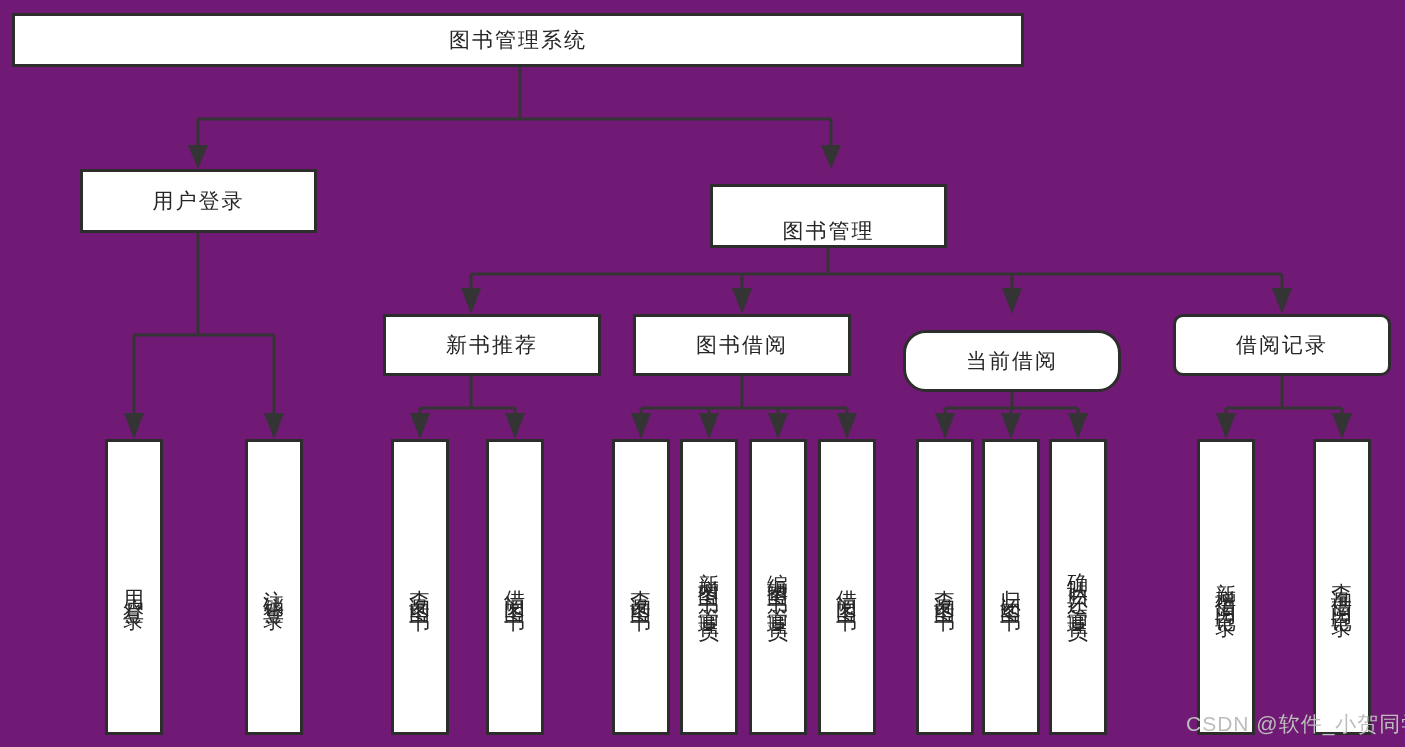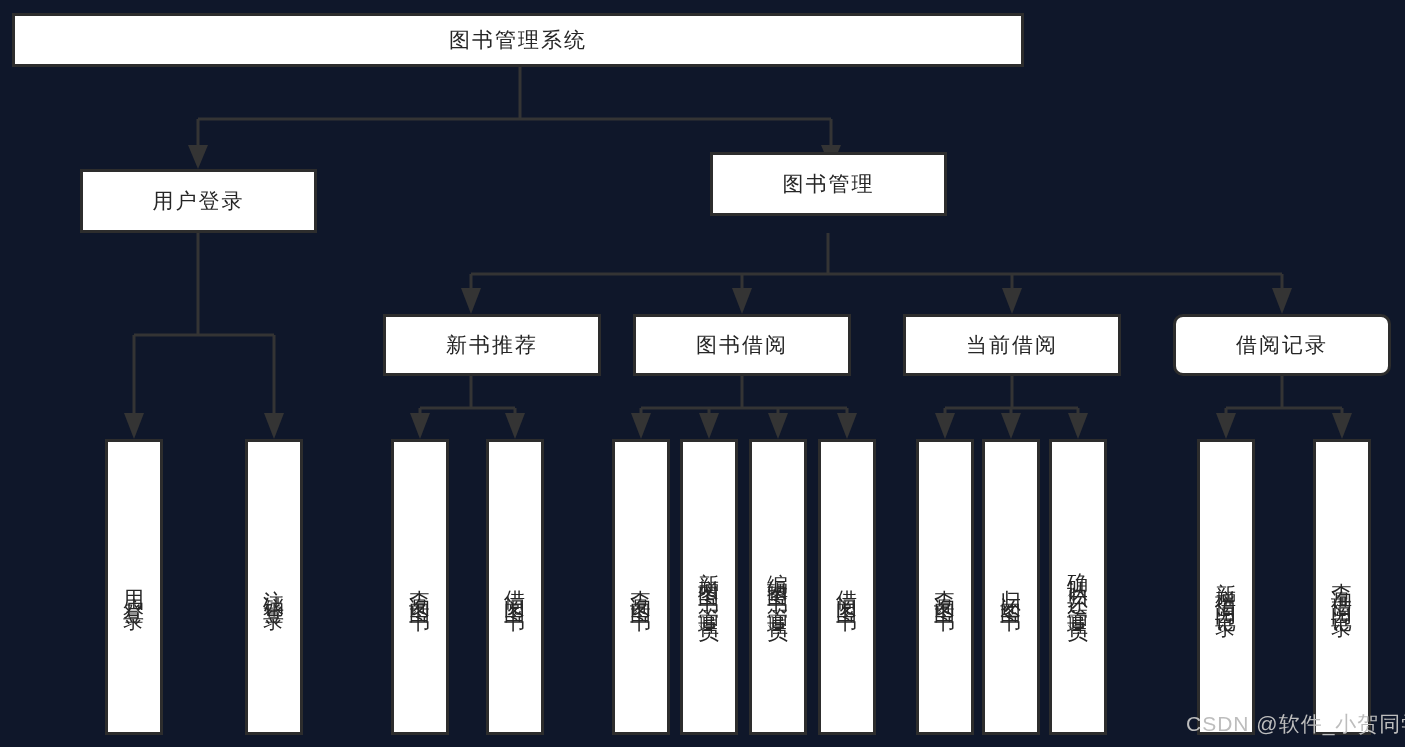--- a/index.html
+++ b/index.html
@@ -1,20 +1,20 @@
 <!DOCTYPE html>
 <html><head>
 <meta charset="utf-8">
 <style>
   html, body { margin: 0; padding: 0; background: #ffffff; }
   .stage {
     position: relative;
     width: 1405px;
     height: 747px;
-    background: #0f172a;
+    background: #701a75;
     font-family: "Liberation Sans", sans-serif;
     overflow: hidden;
   }
   .wires {
     position: absolute;
     left: 0; top: 0;
     width: 1405px; height: 747px;
   }
   .node {
     position: absolute;
@@ -92,31 +92,31 @@
     </g>
   </svg>
 
   <div class="node hnode" style="left:12px; top:13px; width:1012px; height:54px;">
     <span class="label">图书管理系统</span>
   </div>
 
   <div class="node hnode" style="left:80px; top:169px; width:237px; height:64px;">
     <span class="label">用户登录</span>
   </div>
-  <div class="node hnode" style="left:710px; top:152px; width:237px; height:64px;">
+  <div class="node hnode" style="left:710px; top:184px; width:237px; height:64px;align-items:flex-end;">
     <span class="label">图书管理</span>
   </div>
 
   <div class="node hnode" style="left:362px; top:314px; width:218px; height:62px;margin-left:21px;">
     <span class="label">新书推荐</span>
   </div>
   <div class="node hnode" style="left:633px; top:314px; width:218px; height:62px;">
     <span class="label">图书借阅</span>
   </div>
-  <div class="node hnode" style="left:903px; top:314px; width:218px; height:62px;">
+  <div class="node hnode" style="left:903px; top:330px; width:218px; height:62px;border-radius:23px;">
     <span class="label">当前借阅</span>
   </div>
   <div class="node hnode" style="left:1173px; top:314px; width:218px; height:62px;border-radius:10px;">
     <span class="label">借阅记录</span>
   </div>
 
   <div class="node vnode" style="left:105px; top:439px; width:58px; height:296px;">
     <span class="label">用户登录</span>
   </div>
   <div class="node vnode" style="left:245px; top:439px; width:58px; height:296px;">

